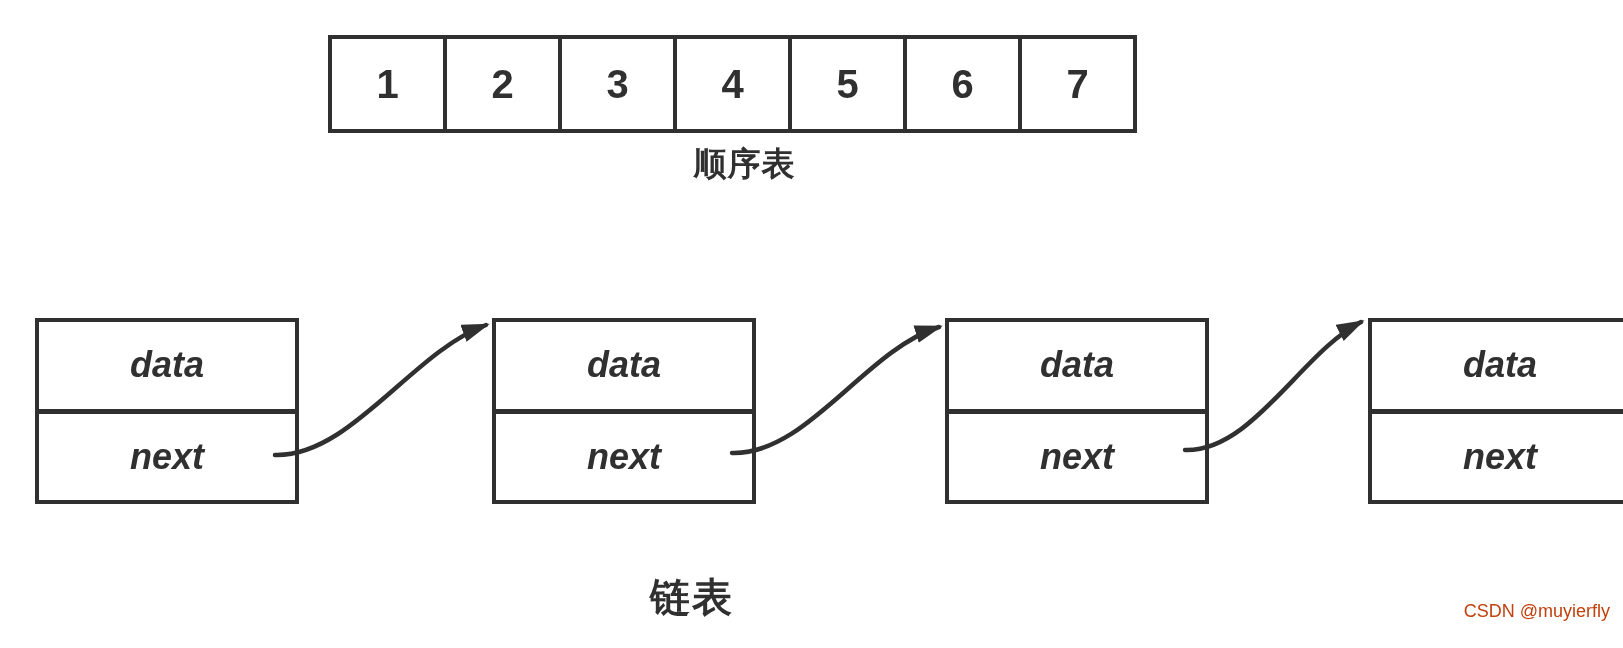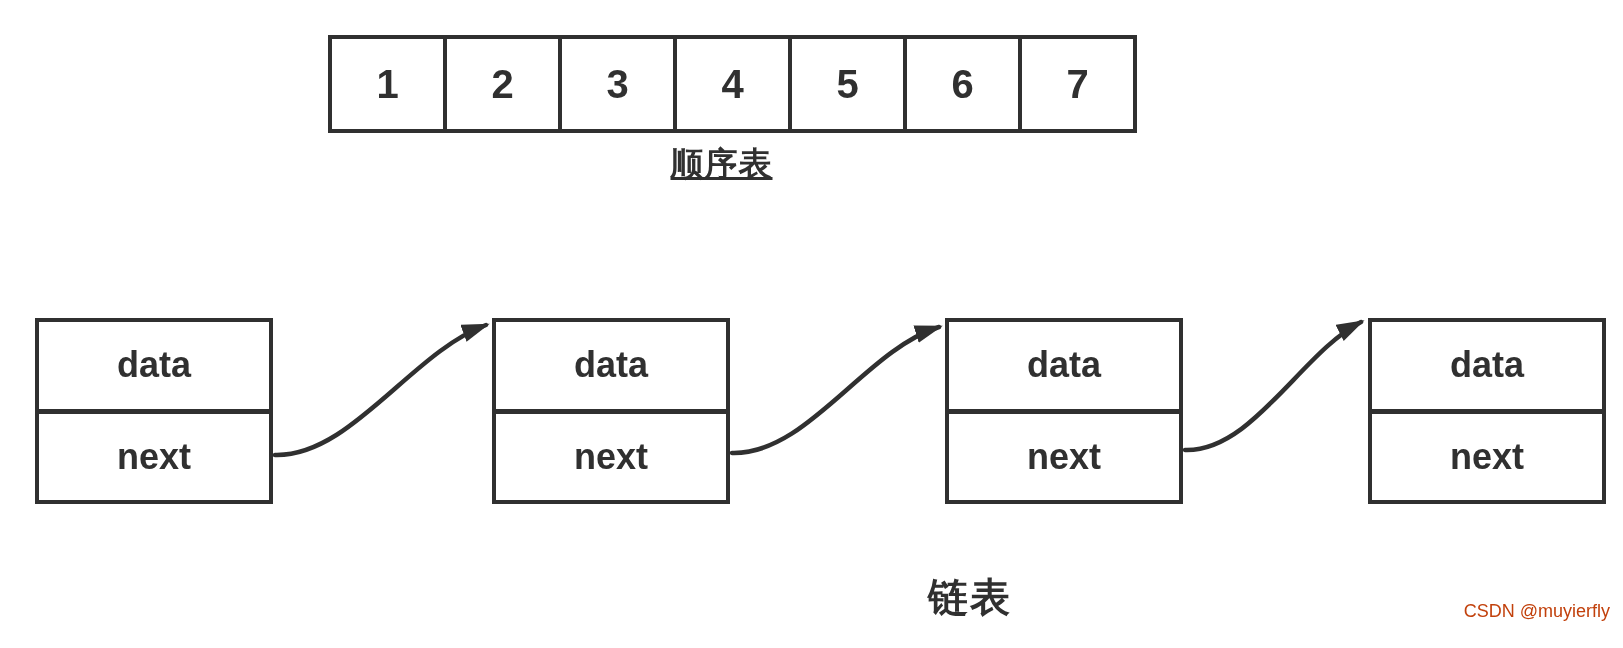--- a/index.html
+++ b/index.html
@@ -34,41 +34,41 @@
     align-items: center;
     justify-content: center;
     font-size: 40px;
     font-weight: bold;
     background: #ffffff;
   }
   .array-cell:first-child { margin-left: 0; }
 
   .array-caption {
     position: absolute;
-    left: 317px;
+    left: 340px;
     top: 142px;
     width: 809px;
     text-align: center;
     font-size: 33px;
     font-weight: bold;
     letter-spacing: 1px;
-    text-decoration: underline;
   }
 
   
   .node {
     position: absolute;
     top: 318px;
-    width: 238px;
+    width: 264px;
     height: 186px;
     box-sizing: border-box;
     border: 4px solid #303030;
     background: #ffffff;
     display: flex;
     flex-direction: column;
+    font-style: italic;
   }
   .node-row {
     flex: 1;
     display: flex;
     align-items: center;
     justify-content: center;
     font-size: 36px;
     font-weight: bold;
   }
   .node-row.data-row { border-bottom: 5px solid #303030; }
@@ -88,24 +88,24 @@
   }
   .arrows-layer path.link {
     stroke: #303030;
     stroke-width: 4.5px;
     fill: none;
     stroke-linecap: round;
   }
 
   .list-caption {
     position: absolute;
-    left: 412px;
+    left: 392px;
     top: 570px;
     width: 600px;
-    text-align: right;
+    text-align: center;
     font-size: 40px;
     font-weight: bold;
     letter-spacing: 2px;
   }
 
   
   .watermark {
     position: absolute;
     right: 13px;
     top: 601px;

